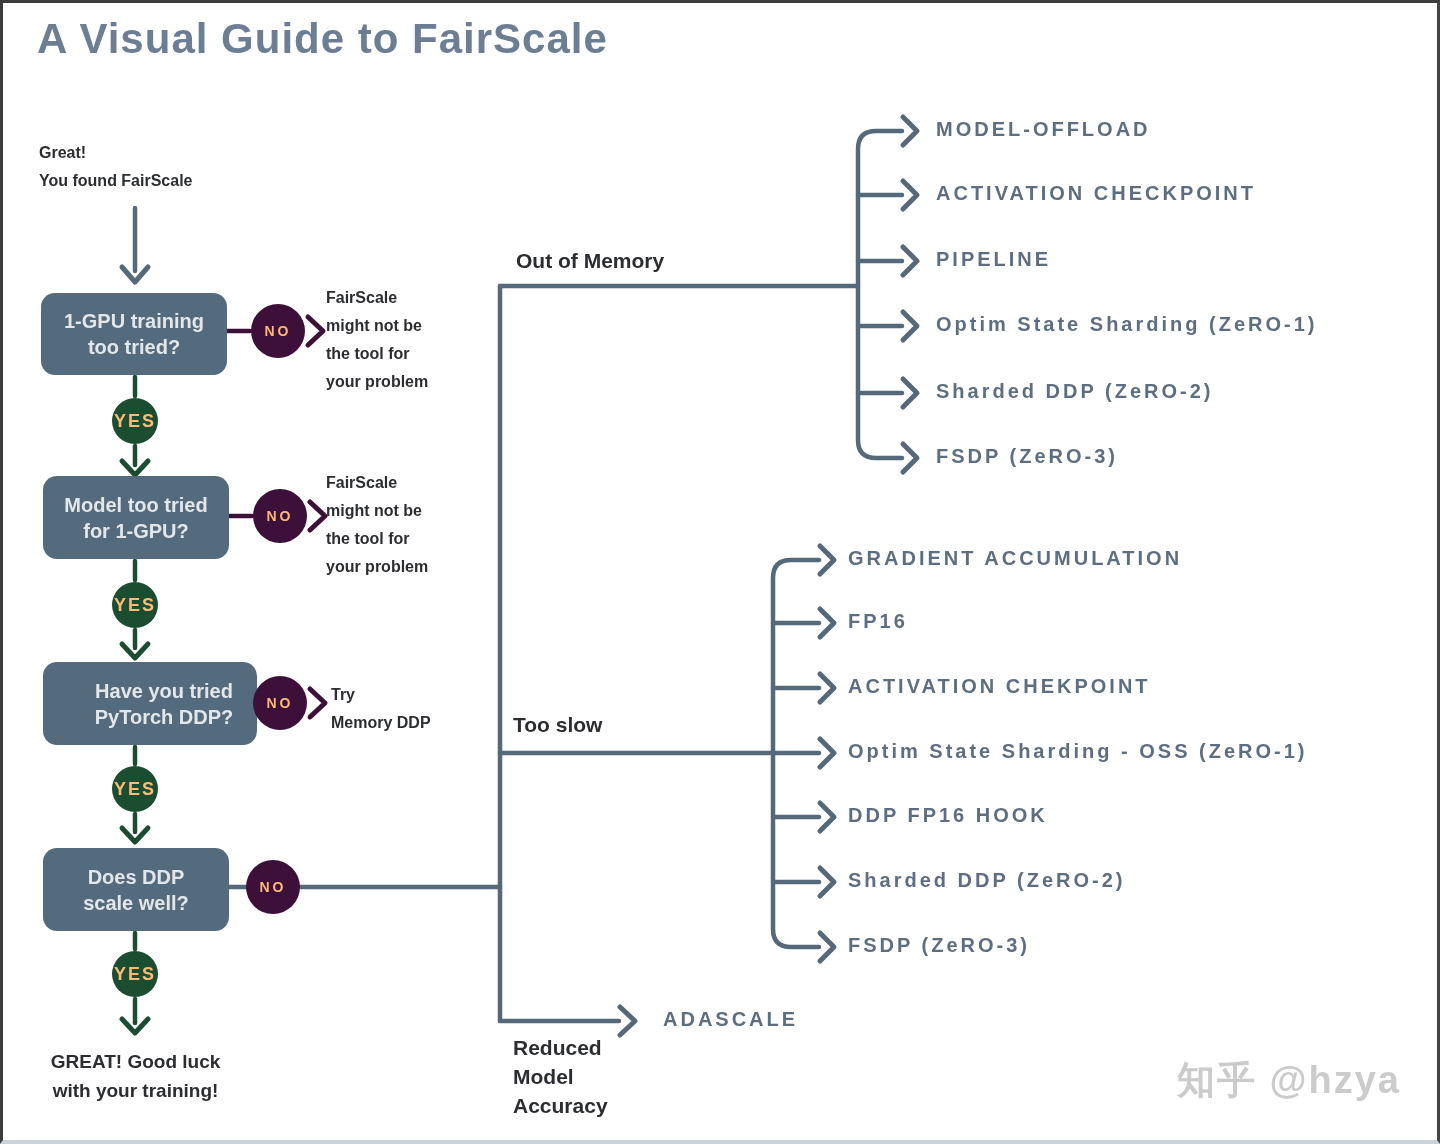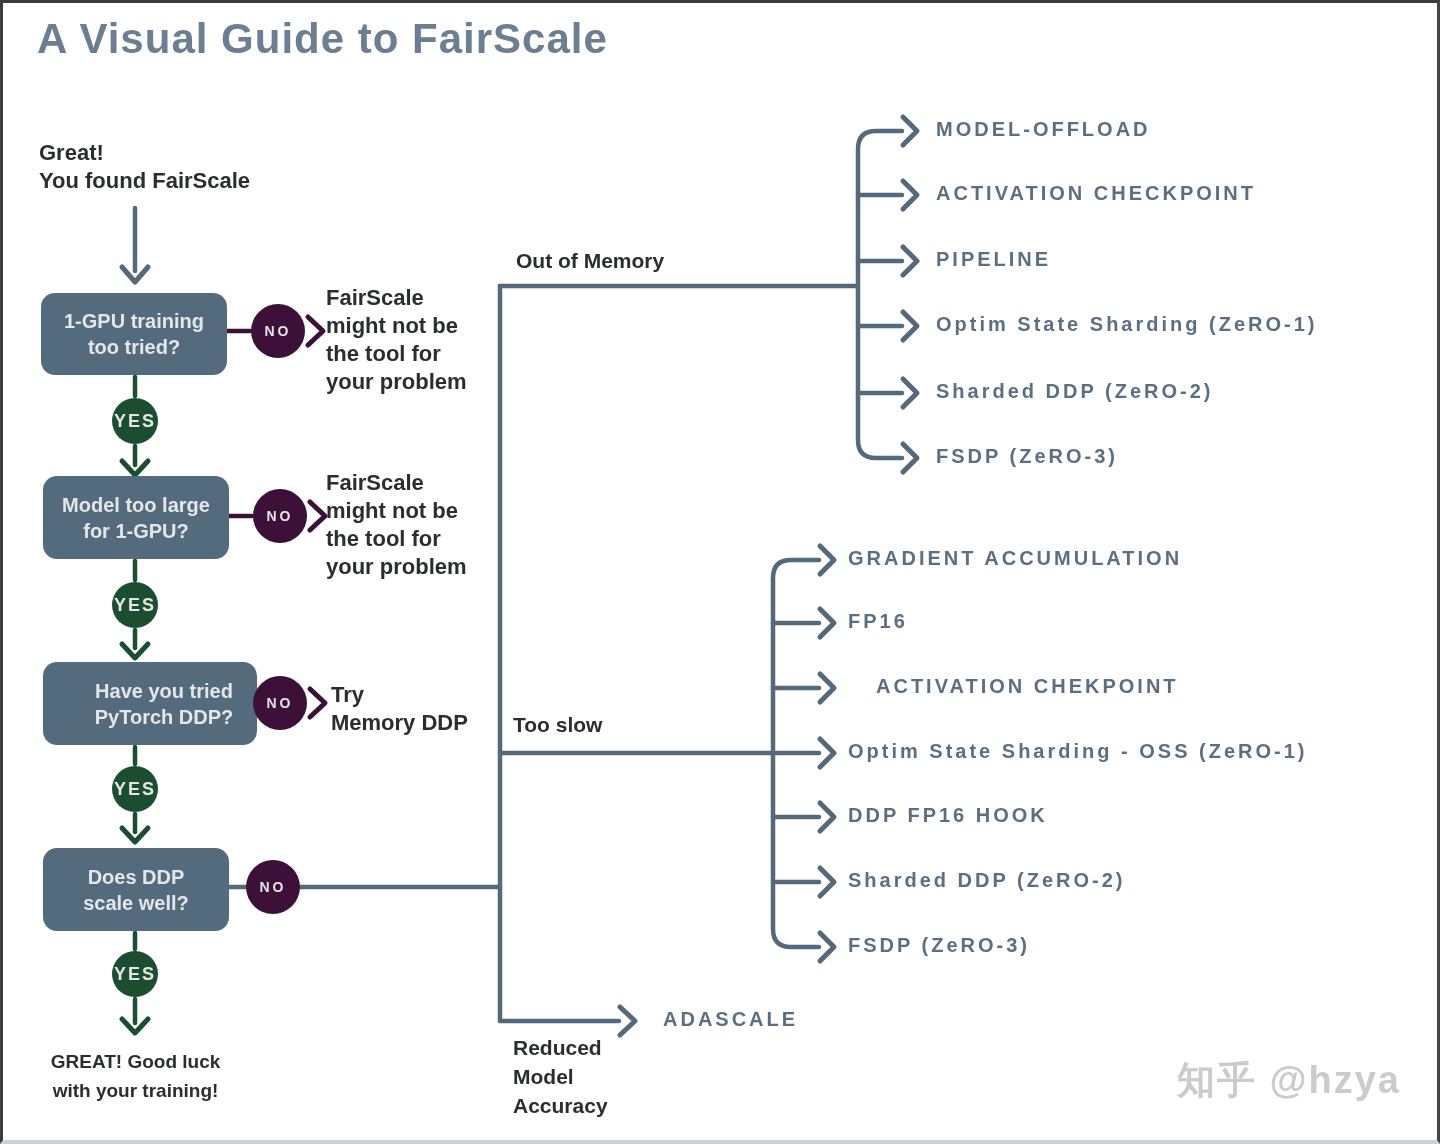--- a/index.html
+++ b/index.html
@@ -6,55 +6,55 @@
   #canvas{
     position:relative;width:1440px;height:1144px;background:#ffffff;
     font-family:Liberation Sans, sans-serif;overflow:hidden;box-sizing:border-box;
     border-left:3px solid #3c3c3c;border-top:3px solid #3c3c3c;
     border-right:3px solid #454545;border-bottom:4px solid #c9d3d9;
   }
   .abs{position:absolute;}
   .title{
     left:34px;top:12px;font-size:42px;font-weight:700;color:#6b7e93;letter-spacing:1px;
   }
-  .dark-text{color:#2b2d30;font-weight:700;font-size:22px;line-height:28px;}
+  .dark-text{color:#2b2d30;font-weight:700;font-size:16px;line-height:28px;}
   .intro{left:36px;top:136px;}
   .qbox{
     background:#546a7d;border-radius:14px;color:#e3e7ea;font-weight:700;font-size:20px;
     line-height:26px;display:flex;flex-direction:column;align-items:center;justify-content:center;
     text-align:right;
   }
   .q1{left:38px;top:290px;width:186px;height:82px;}
   .q2{left:40px;top:473px;width:186px;height:83px;}
   .q3{left:40px;top:659px;width:186px;height:83px;padding-left:28px;}
   .q4{left:40px;top:845px;width:186px;height:83px;}
   .circle{
     border-radius:50%;display:flex;align-items:center;justify-content:center;
-    color:#e5e5e5;font-weight:700;
+    color:#fdba74;font-weight:700;
   }
   .yes{width:46px;height:46px;background:#1b4d30;font-size:18px;letter-spacing:2px;}
   .no{width:54px;height:54px;background:#3c1038;font-size:14px;letter-spacing:3px;}
   .y1{left:109px;top:395px;}  .y2{left:109px;top:579px;}
   .y3{left:109px;top:763px;}  .y4{left:109px;top:948px;}
   .n1{left:248px;top:301px;}  .n2{left:250px;top:486px;}
   .n3{left:250px;top:673px;}  .n4{left:243px;top:857px;}
   .res1{left:323px;top:281px;}
   .res2{left:323px;top:466px;}
   .res3{left:328px;top:678px;}
   .lbl-oom{left:513px;top:244px;font-size:21px;}
   .lbl-slow{left:510px;top:708px;font-size:21px;}
   .lbl-reduced{left:510px;top:1030px;line-height:29px;font-size:21px;}
   .final{left:30px;top:1044px;width:205px;text-align:center;font-size:19px;line-height:29px;}
   .branch-item{
     color:#5c6f82;font-weight:700;font-size:20px;letter-spacing:3px;white-space:nowrap;
   }
   .b1{left:933px;}  .b2{left:845px;}
   .b1-0{top:115px;} .b1-1{top:179px;} .b1-2{top:245px;}
   .b1-3{top:310px;} .b1-4{top:377px;} .b1-5{top:442px;}
-  .b2-0{top:544px;} .b2-1{top:607px;} .b2-2{top:672px;margin-left:28px;}
+  .b2-0{top:544px;} .b2-1{top:607px;} .b2-2{top:672px;}
   .b2-3{top:737px;} .b2-4{top:801px;} .b2-5{top:866px;} .b2-6{top:931px;}
   .adascale{left:660px;top:1005px;}
   .watermark{
     right:36px;top:1052px;font-size:38px;color:#cbcbcb;font-weight:700;letter-spacing:2px;
   }
   svg.overlay{position:absolute;left:0;top:0;width:1440px;height:1144px;}
 </style>
 </head>
 <body>
 
@@ -140,21 +140,21 @@
   <div class="abs intro dark-text">
     <div>Great!</div>
     <div>You found FairScale</div>
   </div>
 
   <div class="abs qbox q1">
     <div>1-GPU training</div>
     <div>too tried?</div>
   </div>
   <div class="abs qbox q2">
-    <div>Model too large</div>
+    <div>Model too tried</div>
     <div>for 1-GPU?</div>
   </div>
   <div class="abs qbox q3">
     <div>Have you tried</div>
     <div>PyTorch DDP?</div>
   </div>
   <div class="abs qbox q4">
     <div>Does DDP</div>
     <div>scale well?</div>
   </div>

